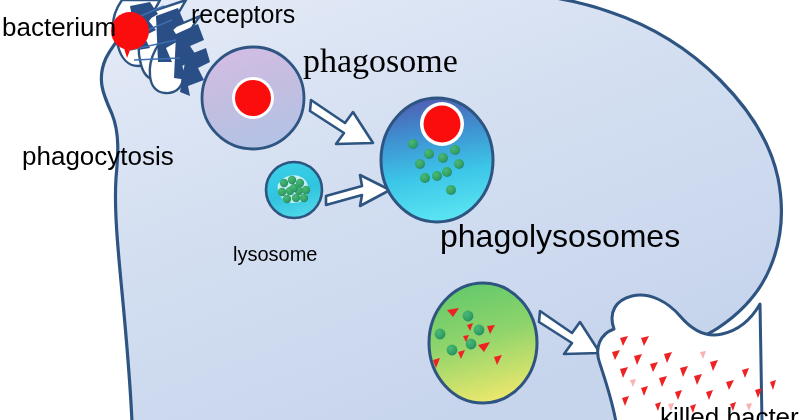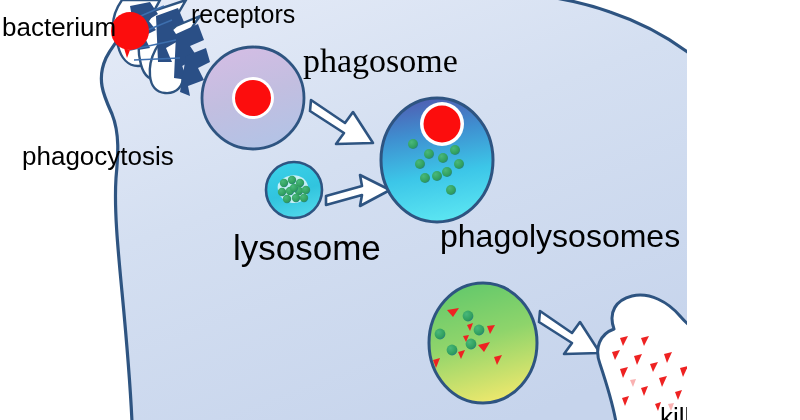--- a/index.html
+++ b/index.html
@@ -3,21 +3,21 @@
 <meta charset="utf-8">
 <title>Phagocytosis Diagram</title>
 <style>
   html, body {
     margin: 0;
     padding: 0;
     background: #ffffff;
   }
   #stage {
     position: relative;
-    width: 687px;
+    width: 800px;
     height: 420px;
     overflow: hidden;
     background: #ffffff;
     font-family: "Liberation Sans", sans-serif;
   }
   #diagram-svg {
     position: absolute;
     top: 0;
     left: 0;
     width: 800px;
@@ -28,21 +28,21 @@
     color: #000000;
     font-family: "Liberation Sans", sans-serif;
     white-space: nowrap;
     line-height: 1;
     font-weight: 400;
   }
   #label-bacterium     { left: 2px;   top: 14px;  font-size: 26px; }
   #label-receptors     { left: 191px; top: 2px;   font-size: 25px; }
   #label-phagocytosis  { left: 22px;  top: 104px; font-size: 26px; margin-top: 39px; }
   #label-phagosome     { left: 303px; top: 44px;  font-size: 34px; font-family: Liberation Serif, serif; }
-  #label-lysosome      { left: 233px; top: 230px; font-size: 35px; }
+  #label-lysosome      { left: 233px; top: 244px; font-size: 20px; }
   #label-phagolysosomes{ left: 440px; top: 220px; font-size: 32px; }
   #label-killed        { left: 660px; top: 404px; font-size: 26px; }
 </style>
 </head>
 <body>
 
 <div id="stage">
 
   <svg id="diagram-svg" viewBox="0 0 800 420">
     <defs>

